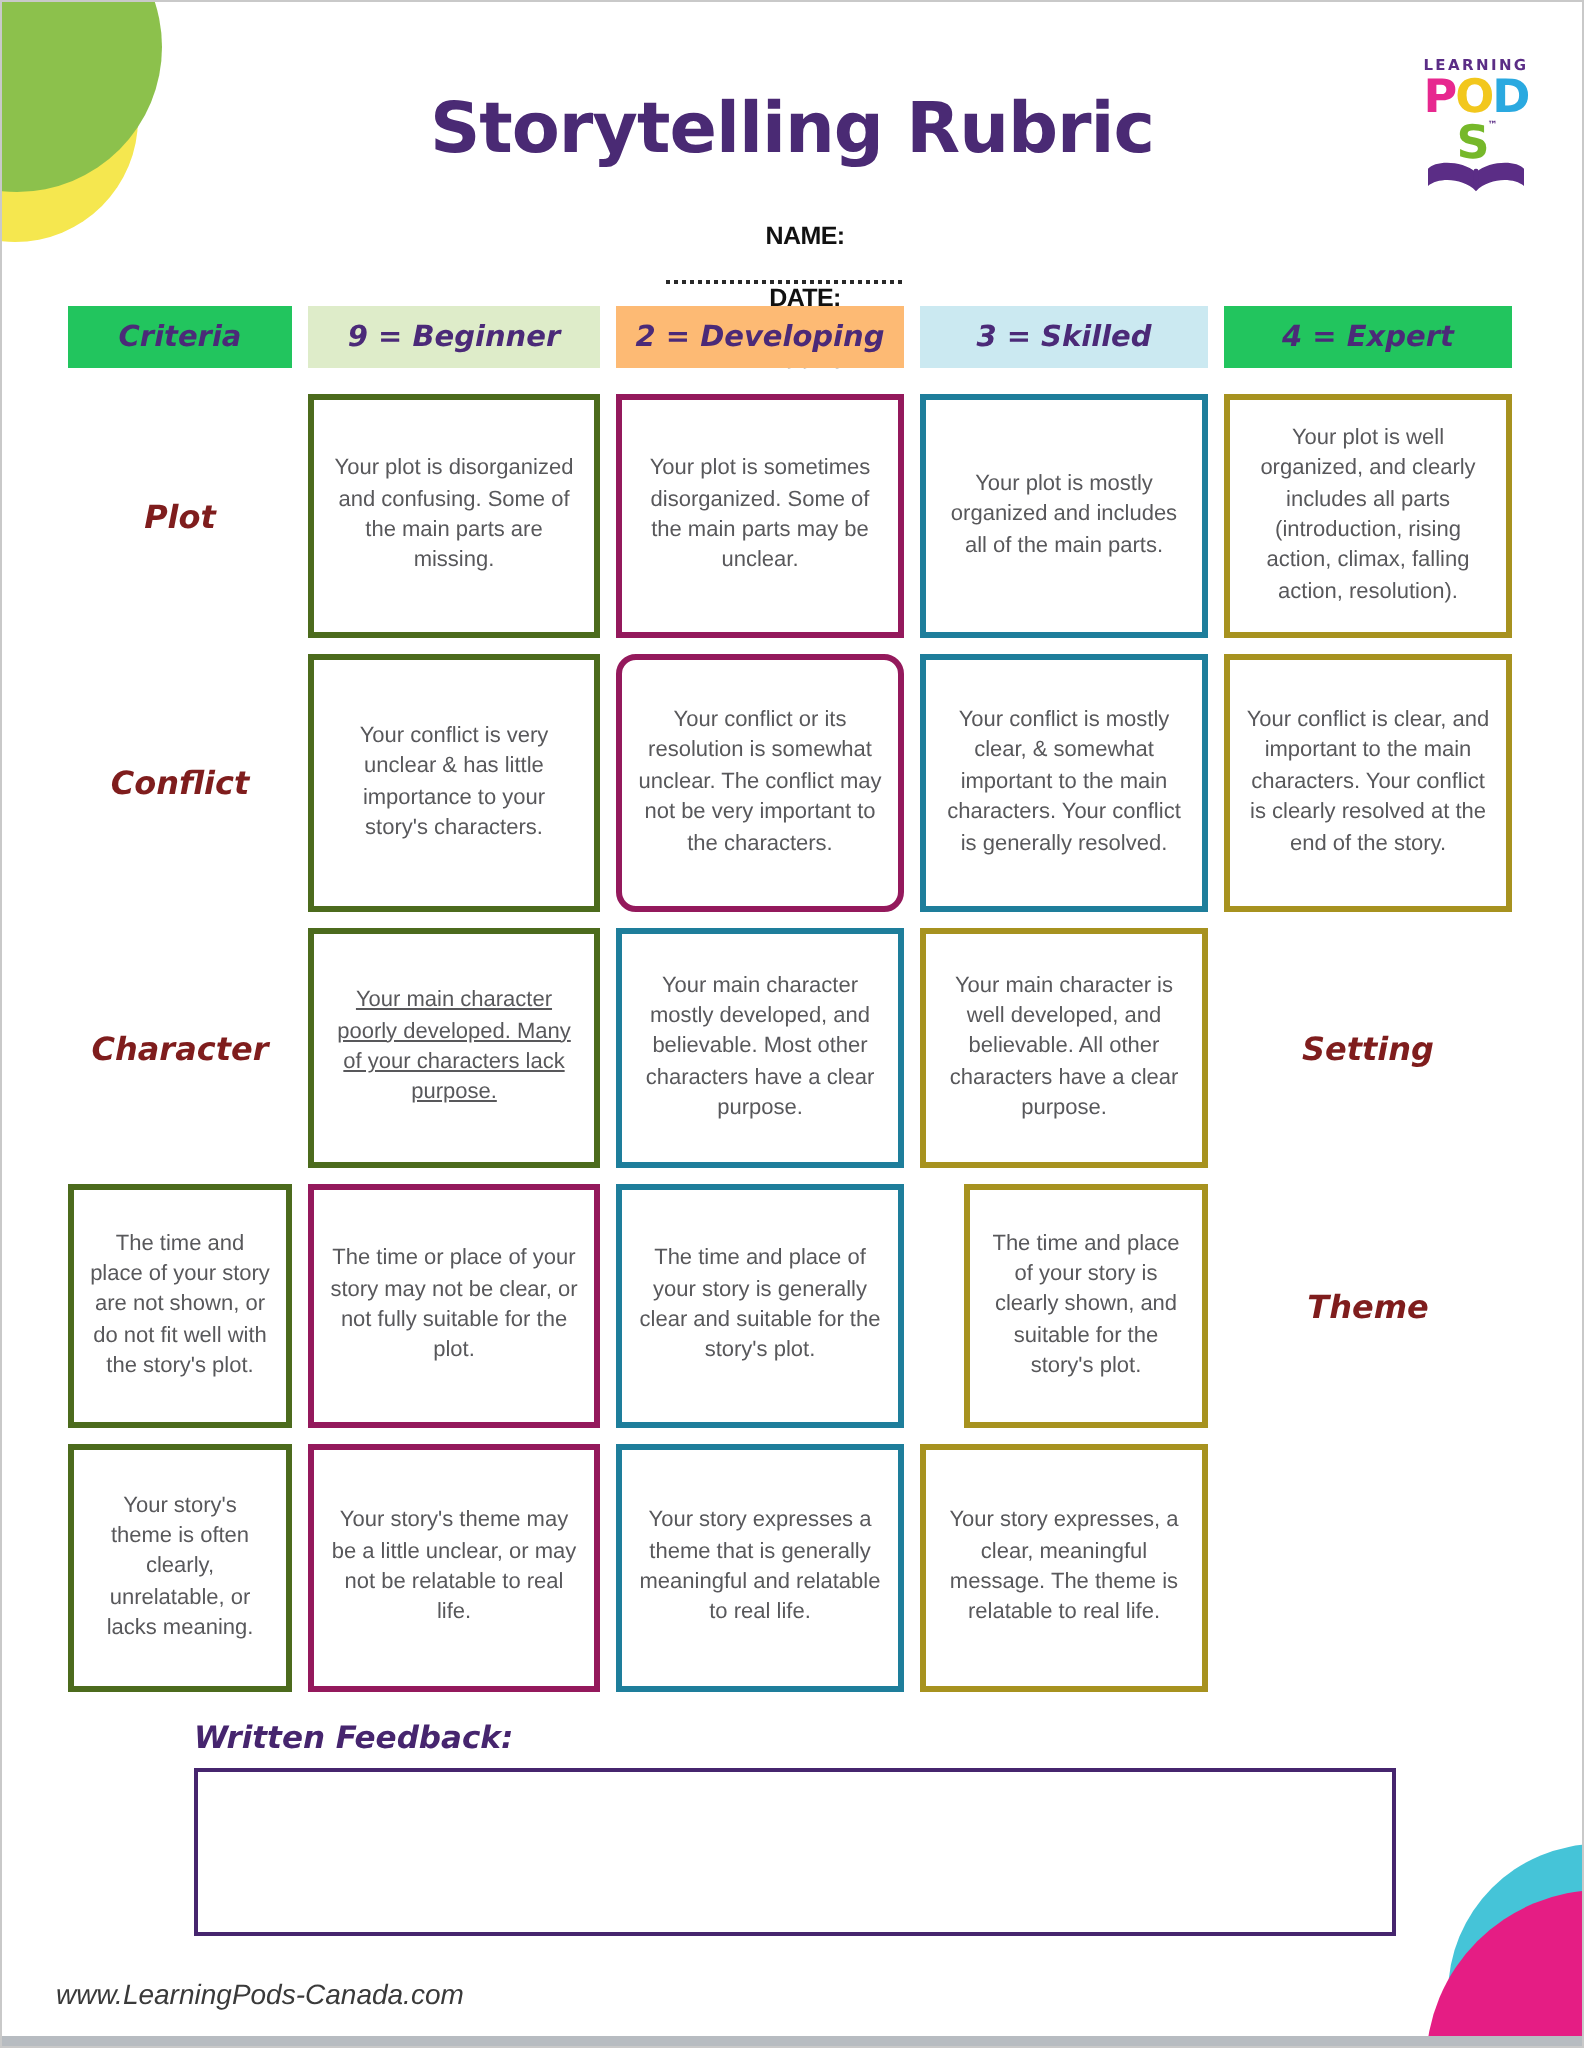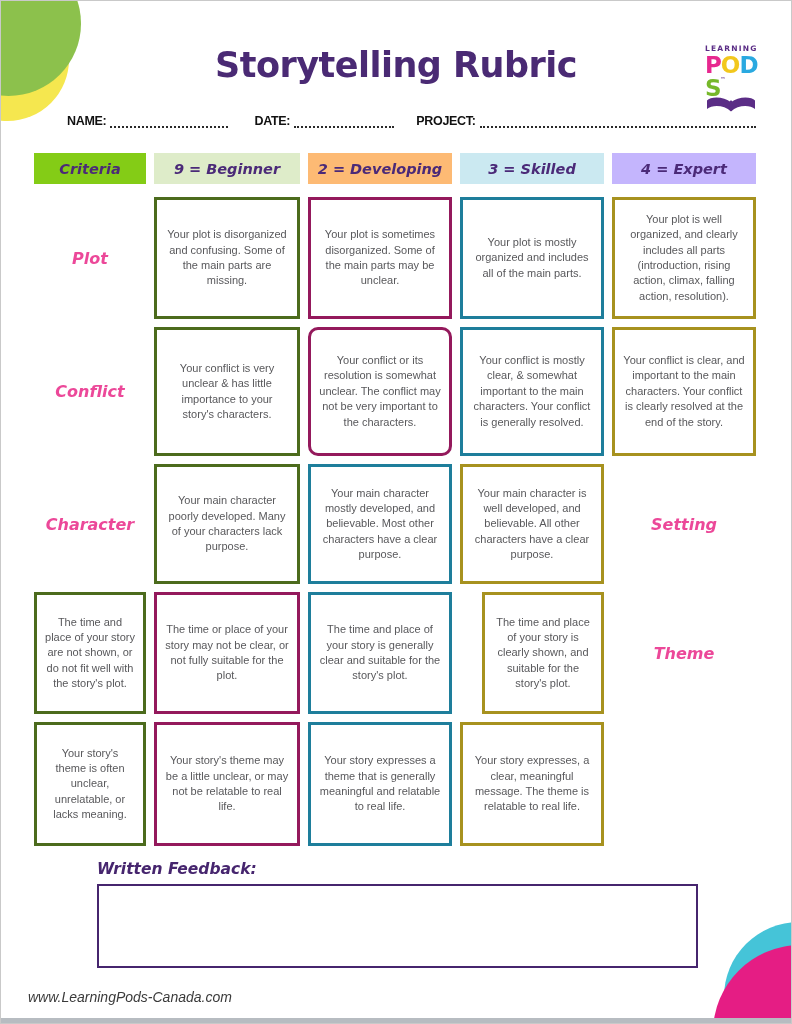--- a/index.html
+++ b/index.html
@@ -11,36 +11,36 @@
   }
   
   .circle{position:absolute;border-radius:50%;}
   .circle-yellow{left:-55px;top:-3px;width:123px;height:123px;background:#f5e74f;}
   .circle-green{left:-65px;top:-50px;width:145px;height:145px;background:#8cc14c;}
   .circle-teal{left:723px;top:921px;width:150px;height:150px;background:#45c4d8;}
   .circle-pink{left:712px;top:944px;width:175px;height:175px;background:#e51d84;}
   .bottom-strip{position:absolute;left:0;right:0;bottom:0;height:5px;background:#b7bcc1;}
 
   
-  .logo{position:absolute;top:44px;right:20px;width:66px;line-height:1;}
+  .logo{position:absolute;top:28px;right:20px;width:66px;text-align:center;line-height:1;}
   .logo-top{font-family:"DejaVu Sans",sans-serif;font-size:7.5px;font-weight:bold;letter-spacing:1.2px;color:#5b2d86;}
   .logo-pods{font-family:"DejaVu Sans",sans-serif;font-size:23px;font-weight:900;letter-spacing:-1px;margin-top:1px;}
   .logo-pods span{display:inline-block;}
   .logo-book{margin-top:-3px;}
   .logo-tm{font-size:5px;color:#5b2d86;vertical-align:top;}
 
   
   .page-title{
     position:absolute;top:44px;left:0;right:0;text-align:center;
     font-family:"DejaVu Sans",sans-serif;font-size:35px;font-weight:bold;
     color:#4a2a74;letter-spacing:-0.5px;
   }
 
   
-  .fields{position:absolute;top:110px;left:66px;right:35px;display:flex;align-items:flex-end;}
+  .fields{position:absolute;top:110px;left:52px;right:35px;display:flex;align-items:center;flex-direction:column;}
   .field-label{font-family:"Liberation Sans",sans-serif;font-size:12.5px;font-weight:bold;color:#111;
     letter-spacing:-0.3px;white-space:nowrap;padding-right:4px;}
   .field-line{border-bottom:2px dotted #2a2a2a;height:15px;}
   .line-name{width:118px;margin-right:26px;}
   .line-date{width:100px;margin-right:22px;}
   .line-project{flex:1;}
 
   
   .grid-header,.grid-body{
     position:absolute;left:33px;width:726px;display:grid;
@@ -49,21 +49,21 @@
   .grid-header{top:152px;grid-template-rows:31px;}
   .grid-body{top:196px;row-gap:8px;grid-template-rows:122px 129px 120px 122px 124px;}
   .header-cell{
     display:flex;align-items:center;justify-content:center;
     font-family:"DejaVu Sans",sans-serif;font-style:italic;font-weight:bold;
     font-size:14.5px;color:#4b2a78;
   }
   .criterion-label{
     display:flex;align-items:center;justify-content:center;text-align:center;
     font-family:"DejaVu Sans",sans-serif;font-style:italic;font-weight:bold;
-    font-size:16px;color:#ec4899;
+    font-size:16px;color:#7f1d1d;
   }
   .rubric-cell{
     background:#fff;border:3px solid #888;box-sizing:border-box;
     display:flex;align-items:center;justify-content:center;text-align:center;
     padding:5px 8px;
     font-family:"Liberation Sans",sans-serif;font-size:11px;line-height:1.4;color:#58585b;
   }
 
   
   .feedback-label{
@@ -109,48 +109,48 @@
   <div class="fields">
     <span class="field-label">NAME:</span>
     <span class="field-line line-name"></span>
     <span class="field-label">DATE:</span>
     <span class="field-line line-date"></span>
     <span class="field-label">PROJECT:</span>
     <span class="field-line line-project"></span>
   </div>
 
   <div class="grid-header" id="grid-header">
-      <div class="header-cell" style="background: #84cc16;">Criteria</div>
+      <div class="header-cell" style="background: #22c55e;">Criteria</div>
       <div class="header-cell" style="background: rgb(222, 236, 201);">9 = Beginner</div>
       <div class="header-cell" style="background: #fdba74;">2 = Developing</div>
       <div class="header-cell" style="background: rgb(203, 233, 241);">3 = Skilled</div>
-      <div class="header-cell" style="background: #c4b5fd;">4 = Expert</div>
+      <div class="header-cell" style="background: #22c55e;">4 = Expert</div>
     </div>
   <div class="grid-body" id="grid-body">
       <div class="criterion-label">Plot</div>
       <div class="rubric-cell" style="border-color: rgb(76, 107, 29);">Your plot is disorganized and confusing. Some of the main parts are missing.</div>
       <div class="rubric-cell" style="border-color: rgb(148, 25, 92);">Your plot is sometimes disorganized. Some of the main parts may be unclear.</div>
       <div class="rubric-cell" style="border-color: rgb(30, 126, 155);">Your plot is mostly organized and includes all of the main parts.</div>
       <div class="rubric-cell" style="border-color: rgb(167, 146, 31);">Your plot is well organized, and clearly includes all parts (introduction, rising action, climax, falling action, resolution).</div>
       <div class="criterion-label">Conflict</div>
       <div class="rubric-cell" style="border-color: rgb(76, 107, 29);">Your conflict is very unclear &amp; has little importance to your story's characters.</div>
       <div class="rubric-cell" style="border-color: rgb(148, 25, 92); border-radius: 10px;">Your conflict or its resolution is somewhat unclear. The conflict may not be very important to the characters.</div>
       <div class="rubric-cell" style="border-color: rgb(30, 126, 155);">Your conflict is mostly clear, &amp; somewhat important to the main characters. Your conflict is generally resolved.</div>
       <div class="rubric-cell" style="border-color: rgb(167, 146, 31);">Your conflict is clear, and important to the main characters. Your conflict is clearly resolved at the end of the story.</div>
       <div class="criterion-label">Character</div>
-      <div class="rubric-cell" style="border-color: rgb(76, 107, 29);">Your main character poorly developed. Many of your characters lack purpose.</div>
+      <div class="rubric-cell" style="border-color: rgb(76, 107, 29); text-decoration: underline;">Your main character poorly developed. Many of your characters lack purpose.</div>
       <div class="rubric-cell" style="border-color: rgb(30, 126, 155);">Your main character mostly developed, and believable. Most other characters have a clear purpose.</div>
       <div class="rubric-cell" style="border-color: rgb(167, 146, 31);">Your main character is well developed, and believable. All other characters have a clear purpose.</div>
       <div class="criterion-label">Setting</div>
       <div class="rubric-cell" style="border-color: rgb(76, 107, 29);">The time and place of your story are not shown, or do not fit well with the story's plot.</div>
       <div class="rubric-cell" style="border-color: rgb(148, 25, 92);">The time or place of your story may not be clear, or not fully suitable for the plot.</div>
       <div class="rubric-cell" style="border-color: rgb(30, 126, 155);">The time and place of your story is generally clear and suitable for the story's plot.</div>
       <div class="rubric-cell" style="border-color: rgb(167, 146, 31); margin-left: 22px;">The time and place of your story is clearly shown, and suitable for the story's plot.</div>
       <div class="criterion-label">Theme</div>
-      <div class="rubric-cell" style="border-color: rgb(76, 107, 29);">Your story's theme is often unclear, unrelatable, or lacks meaning.</div>
+      <div class="rubric-cell" style="border-color: rgb(76, 107, 29);">Your story's theme is often clearly, unrelatable, or lacks meaning.</div>
       <div class="rubric-cell" style="border-color: rgb(148, 25, 92);">Your story's theme may be a little unclear, or may not be relatable to real life.</div>
       <div class="rubric-cell" style="border-color: rgb(30, 126, 155);">Your story expresses a theme that is generally meaningful and relatable to real life.</div>
       <div class="rubric-cell" style="border-color: rgb(167, 146, 31);">Your story expresses, a clear, meaningful message. The theme is relatable to real life.</div>
     </div>
 
   <div class="feedback-label">Written Feedback:</div>
   <div class="feedback-box"></div>
 
   <div class="footer-url">www.LearningPods-Canada.com</div>
 

